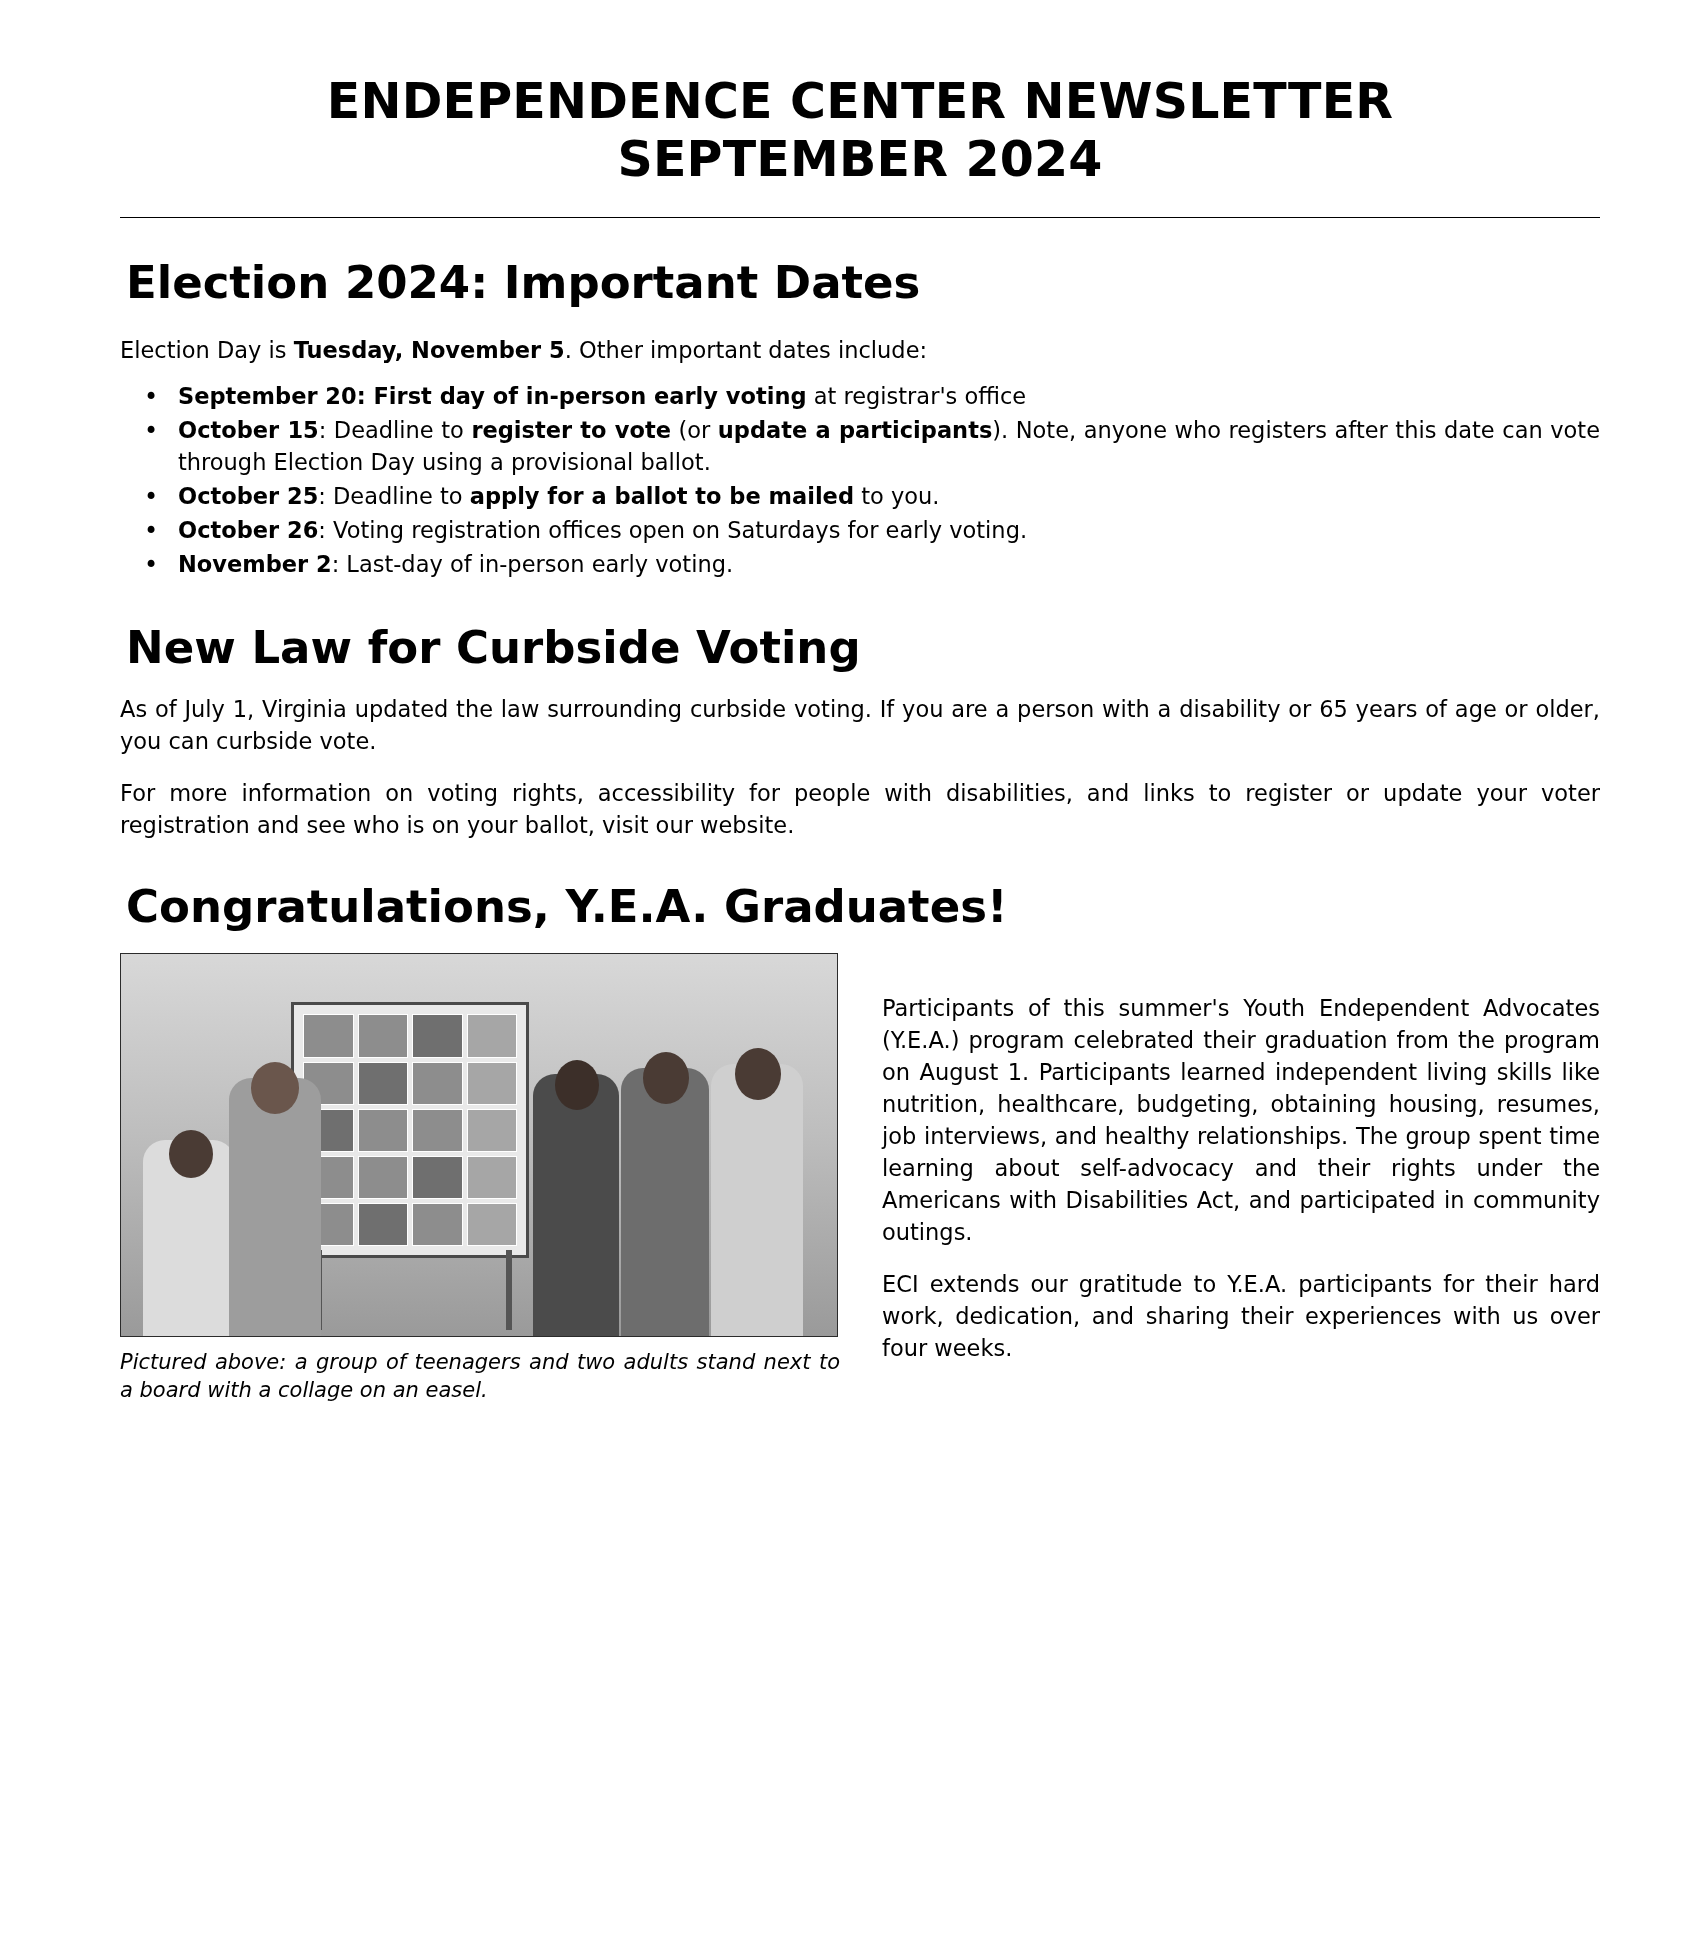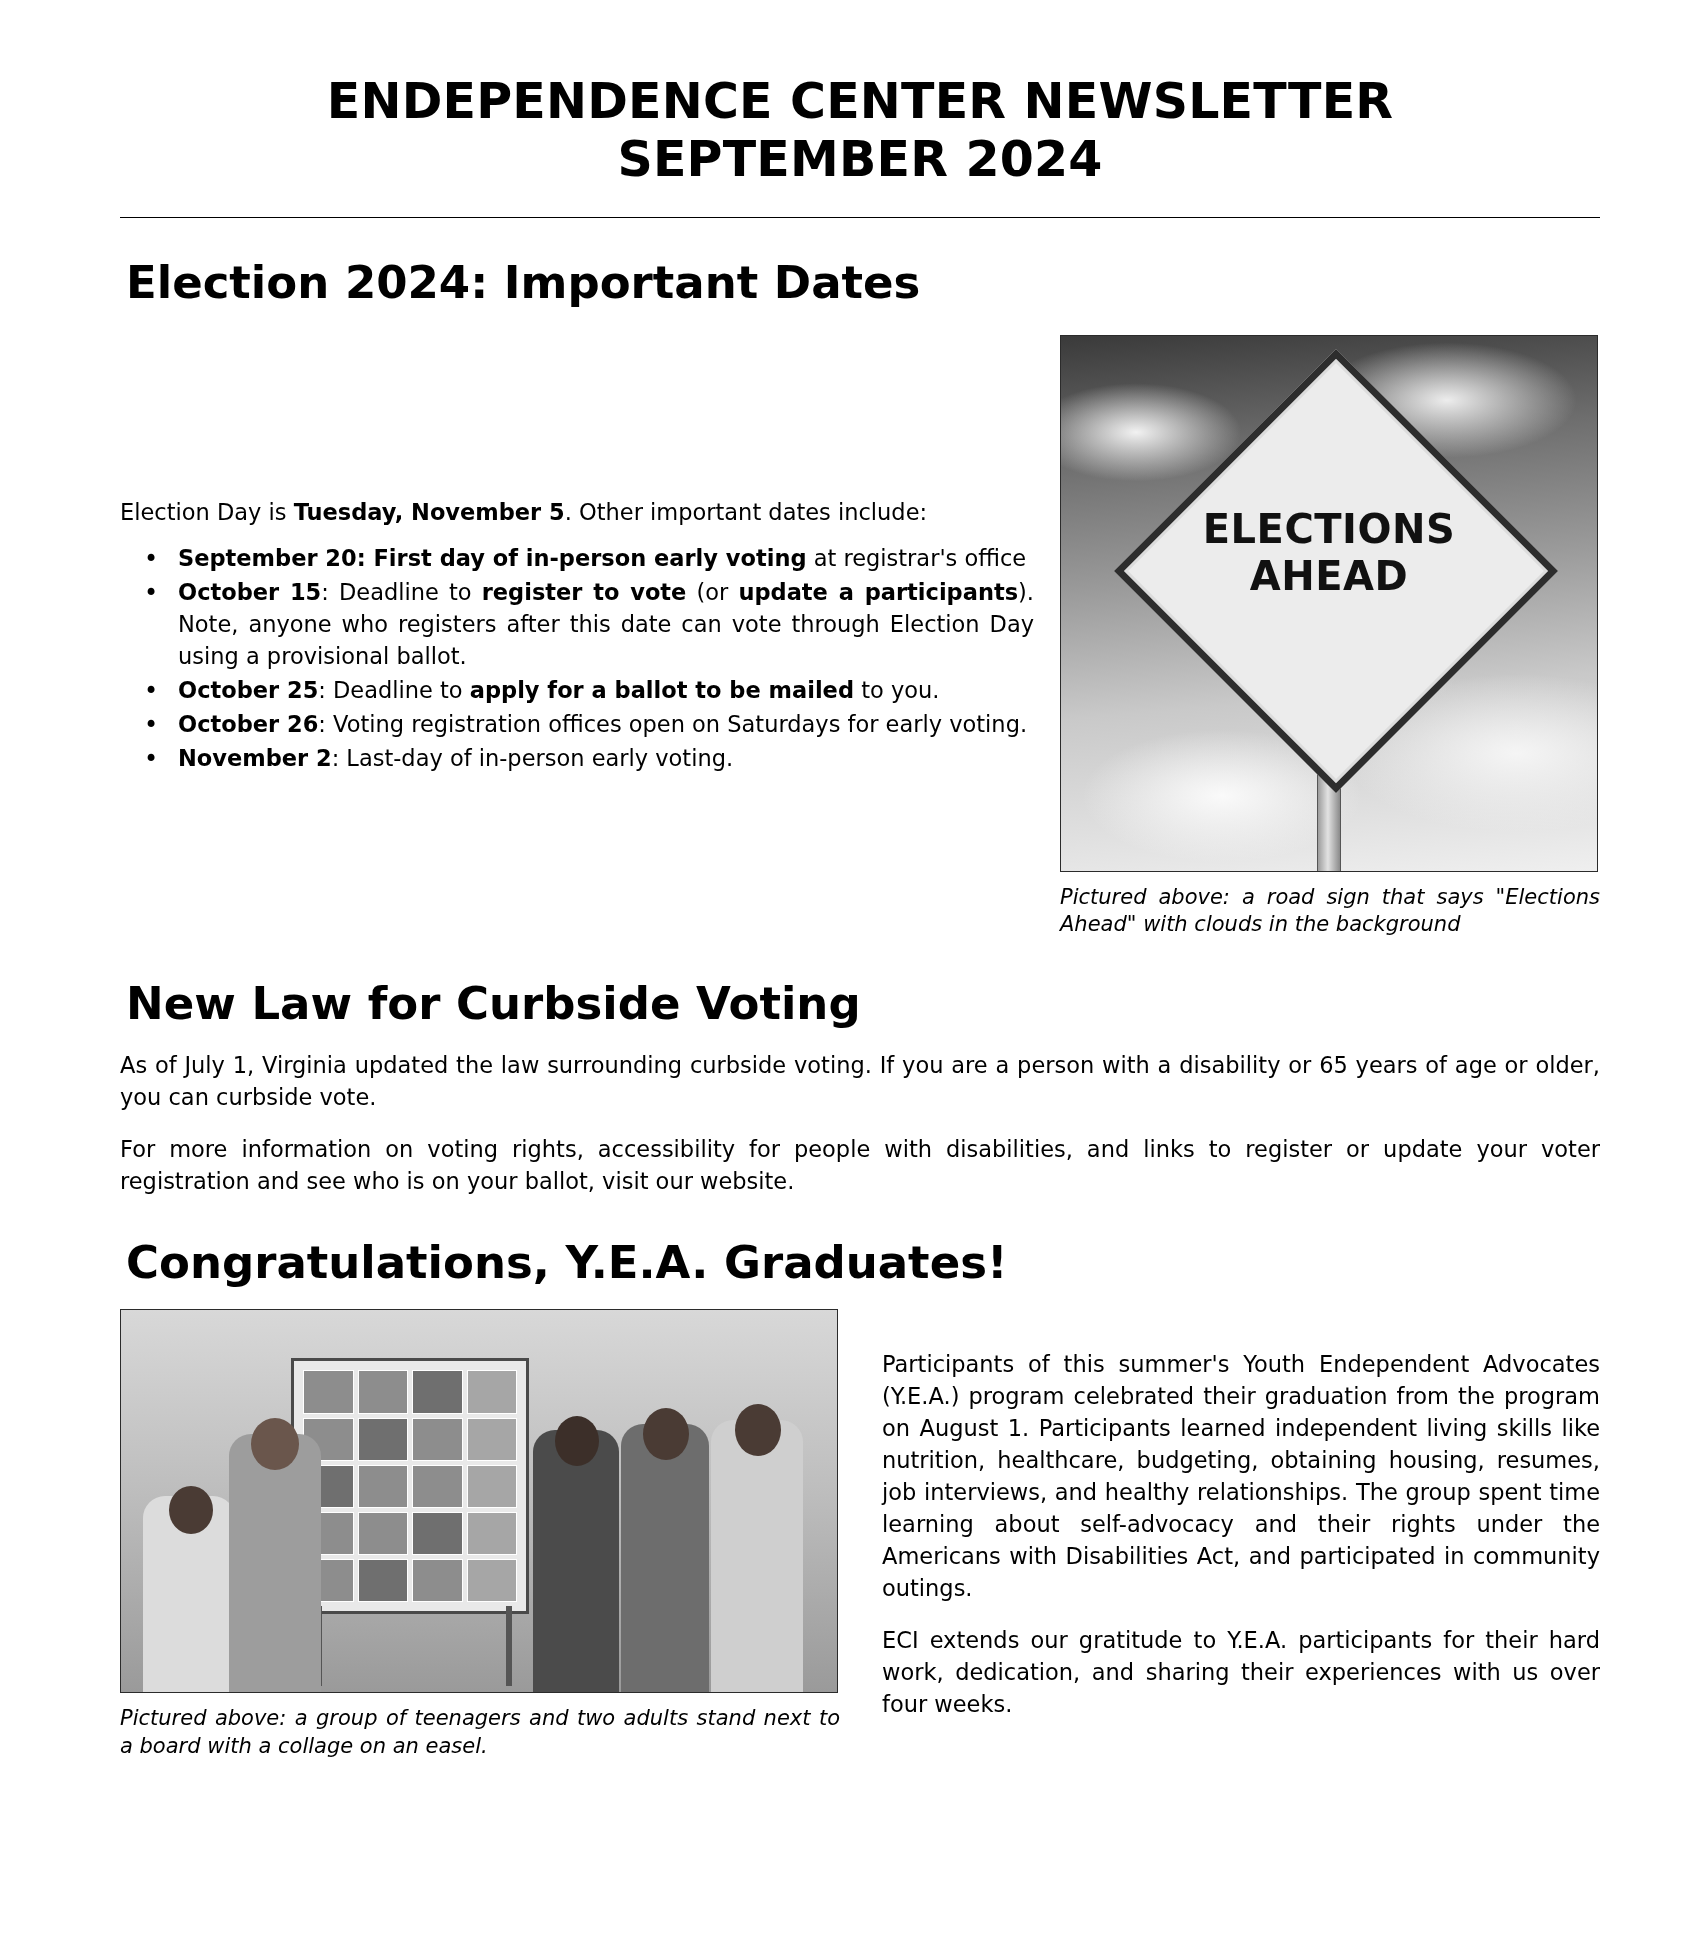--- a/index.html
+++ b/index.html
@@ -57,21 +57,21 @@
   p, li {
     font-size: 22.5px;
     line-height: 1.42;
   }
   .just { text-align: justify; }
   p { margin: 0 0 14px 0; }
 
   
   .election-wrap {
     display: flex;
-    align-items: center;
+    align-items: flex-start;
     gap: 26px;
     margin-top: 28px;
   }
   .election-text {
     flex: 1 1 auto;
     width: 945px;
   }
   .election-side {
     flex: 0 0 auto;
     width: 540px;
@@ -255,32 +255,20 @@
         </li>
         <li>
           <b>October 26</b><span>: Voting registration offices open on Saturdays for early voting.</span>
         </li>
         <li>
           <b>November 2</b><span>: Last-day of in-person early voting.</span>
         </li>
       </ul>
     </div>
 
-    <div class="election-side">
-      <div class="photo photo-elections">
-        <div class="sky"></div>
-        <div class="post"></div>
-        <div class="sign"></div>
-        <div class="sign-text">
-          <div>ELECTIONS</div>
-          <div>AHEAD</div>
-        </div>
-      </div>
-      <div class="caption">Pictured above: a road sign that says "Elections Ahead" with clouds in the background</div>
-    </div>
   </div>
 
   <h2 class="section-title indent">New Law for Curbside Voting</h2>
   <p class="just">As of July 1, Virginia updated the law surrounding curbside voting. If you are a person with a disability or 65 years of age or older, you can curbside vote.</p>
   <div class="footer-space"></div>
   <p class="just">For more information on voting rights, accessibility for people with disabilities, and links to register or update your voter registration and see who is on your ballot, visit our website.</p>
 
   <h2 class="section-title indent">Congratulations, Y.E.A. Graduates!</h2>
 
   <div class="yea-wrap">

